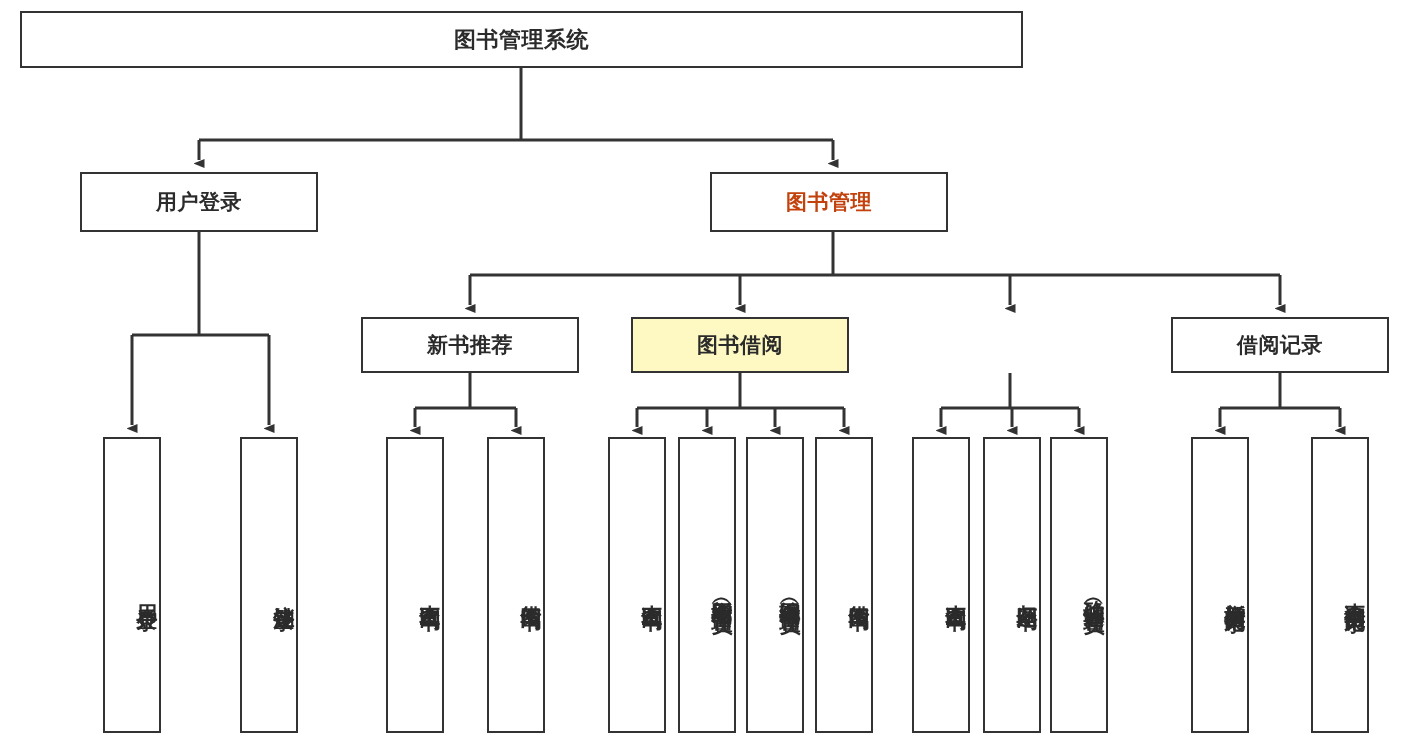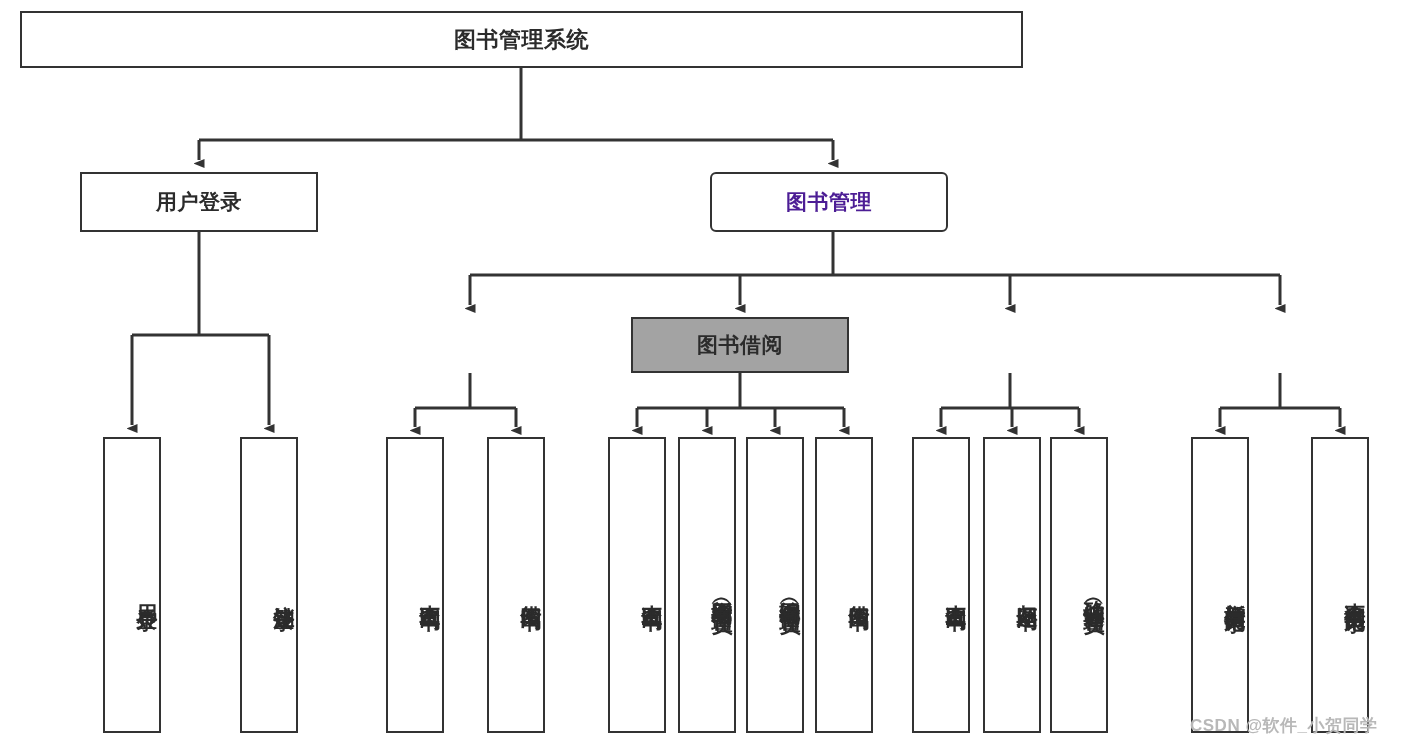--- a/index.html
+++ b/index.html
@@ -113,33 +113,34 @@
       <path d="M1280,373 L1280,408"></path>
       <path d="M1220,408 L1340,408"></path>
       <path d="M1220,408 L1220,427" marker-end="url(#arrow)"></path>
       <path d="M1340,408 L1340,427" marker-end="url(#arrow)"></path>
     </g>
   </svg>
 
   <div class="node h root" style="left: 20px; top: 11px; width: 1003px; height: 57px; border-color: rgb(51, 51, 51); color: rgb(43, 43, 43); background: rgb(255, 255, 255);">图书管理系统</div>
 
   <div class="node h" style="left: 80px; top: 172px; width: 238px; height: 60px; border-color: rgb(51, 51, 51); color: rgb(43, 43, 43); background: rgb(255, 255, 255);">用户登录</div>
-  <div class="node h" style="left: 710px; top: 172px; width: 238px; height: 60px; border-color: rgb(51, 51, 51); color: #4c1d95; background: rgb(255, 255, 255); border-radius: 6px;">图书管理</div>
+  <div class="node h" style="left: 710px; top: 172px; width: 238px; height: 60px; border-color: rgb(51, 51, 51); color: #c2410c; background: rgb(255, 255, 255);">图书管理</div>
 
-  <div class="node h" style="left: 631px; top: 317px; width: 218px; height: 56px; border-color: rgb(51, 51, 51); color: rgb(43, 43, 43); background: #a3a3a3;">图书借阅</div>
+  <div class="node h" style="left: 361px; top: 317px; width: 218px; height: 56px; border-color: rgb(51, 51, 51); color: rgb(43, 43, 43); background: rgb(255, 255, 255);">新书推荐</div>
+  <div class="node h" style="left: 631px; top: 317px; width: 218px; height: 56px; border-color: rgb(51, 51, 51); color: rgb(43, 43, 43); background: #fef9c3;">图书借阅</div>
+  <div class="node h" style="left: 1171px; top: 317px; width: 218px; height: 56px; border-color: rgb(51, 51, 51); color: rgb(43, 43, 43); background: rgb(255, 255, 255);">借阅记录</div>
 
   <div class="node v" style="left: 103px; top: 437px; width: 58px; height: 296px; border-color: rgb(51, 51, 51); color: rgb(43, 43, 43); background: rgb(255, 255, 255);">用户登录</div>
   <div class="node v" style="left: 240px; top: 437px; width: 58px; height: 296px; border-color: rgb(51, 51, 51); color: rgb(43, 43, 43); background: rgb(255, 255, 255);">注销登录</div>
   <div class="node v" style="left: 386px; top: 437px; width: 58px; height: 296px; border-color: rgb(51, 51, 51); color: rgb(43, 43, 43); background: rgb(255, 255, 255);">查询图书</div>
   <div class="node v" style="left: 487px; top: 437px; width: 58px; height: 296px; border-color: rgb(51, 51, 51); color: rgb(43, 43, 43); background: rgb(255, 255, 255);">借阅图书</div>
   <div class="node v" style="left: 608px; top: 437px; width: 58px; height: 296px; border-color: rgb(51, 51, 51); color: rgb(43, 43, 43); background: rgb(255, 255, 255);">查询图书</div>
   <div class="node v" style="left: 678px; top: 437px; width: 58px; height: 296px; border-color: rgb(51, 51, 51); color: rgb(43, 43, 43); background: rgb(255, 255, 255);">新增图书（管理员）</div>
   <div class="node v" style="left: 746px; top: 437px; width: 58px; height: 296px; border-color: rgb(51, 51, 51); color: rgb(43, 43, 43); background: rgb(255, 255, 255);">编辑图书（管理员）</div>
   <div class="node v" style="left: 815px; top: 437px; width: 58px; height: 296px; border-color: rgb(51, 51, 51); color: rgb(43, 43, 43); background: rgb(255, 255, 255);">借阅图书</div>
   <div class="node v" style="left: 912px; top: 437px; width: 58px; height: 296px; border-color: rgb(51, 51, 51); color: rgb(43, 43, 43); background: rgb(255, 255, 255);">查询图书</div>
   <div class="node v" style="left: 983px; top: 437px; width: 58px; height: 296px; border-color: rgb(51, 51, 51); color: rgb(43, 43, 43); background: rgb(255, 255, 255);">归还图书</div>
   <div class="node v" style="left: 1050px; top: 437px; width: 58px; height: 296px; border-color: rgb(51, 51, 51); color: rgb(43, 43, 43); background: rgb(255, 255, 255);">确认归还（管理员）</div>
   <div class="node v" style="left: 1191px; top: 437px; width: 58px; height: 296px; border-color: rgb(51, 51, 51); color: rgb(43, 43, 43); background: rgb(255, 255, 255);">新增借阅记录</div>
   <div class="node v" style="left: 1311px; top: 437px; width: 58px; height: 296px; border-color: rgb(51, 51, 51); color: rgb(43, 43, 43); background: rgb(255, 255, 255);">查询借阅记录</div>
 
-  <div class="watermark" style="left: 1190px; top: 714px; color: rgb(184, 184, 184);">CSDN @软件_小贺同学</div>
 
 </div>
 
 </body></html>

